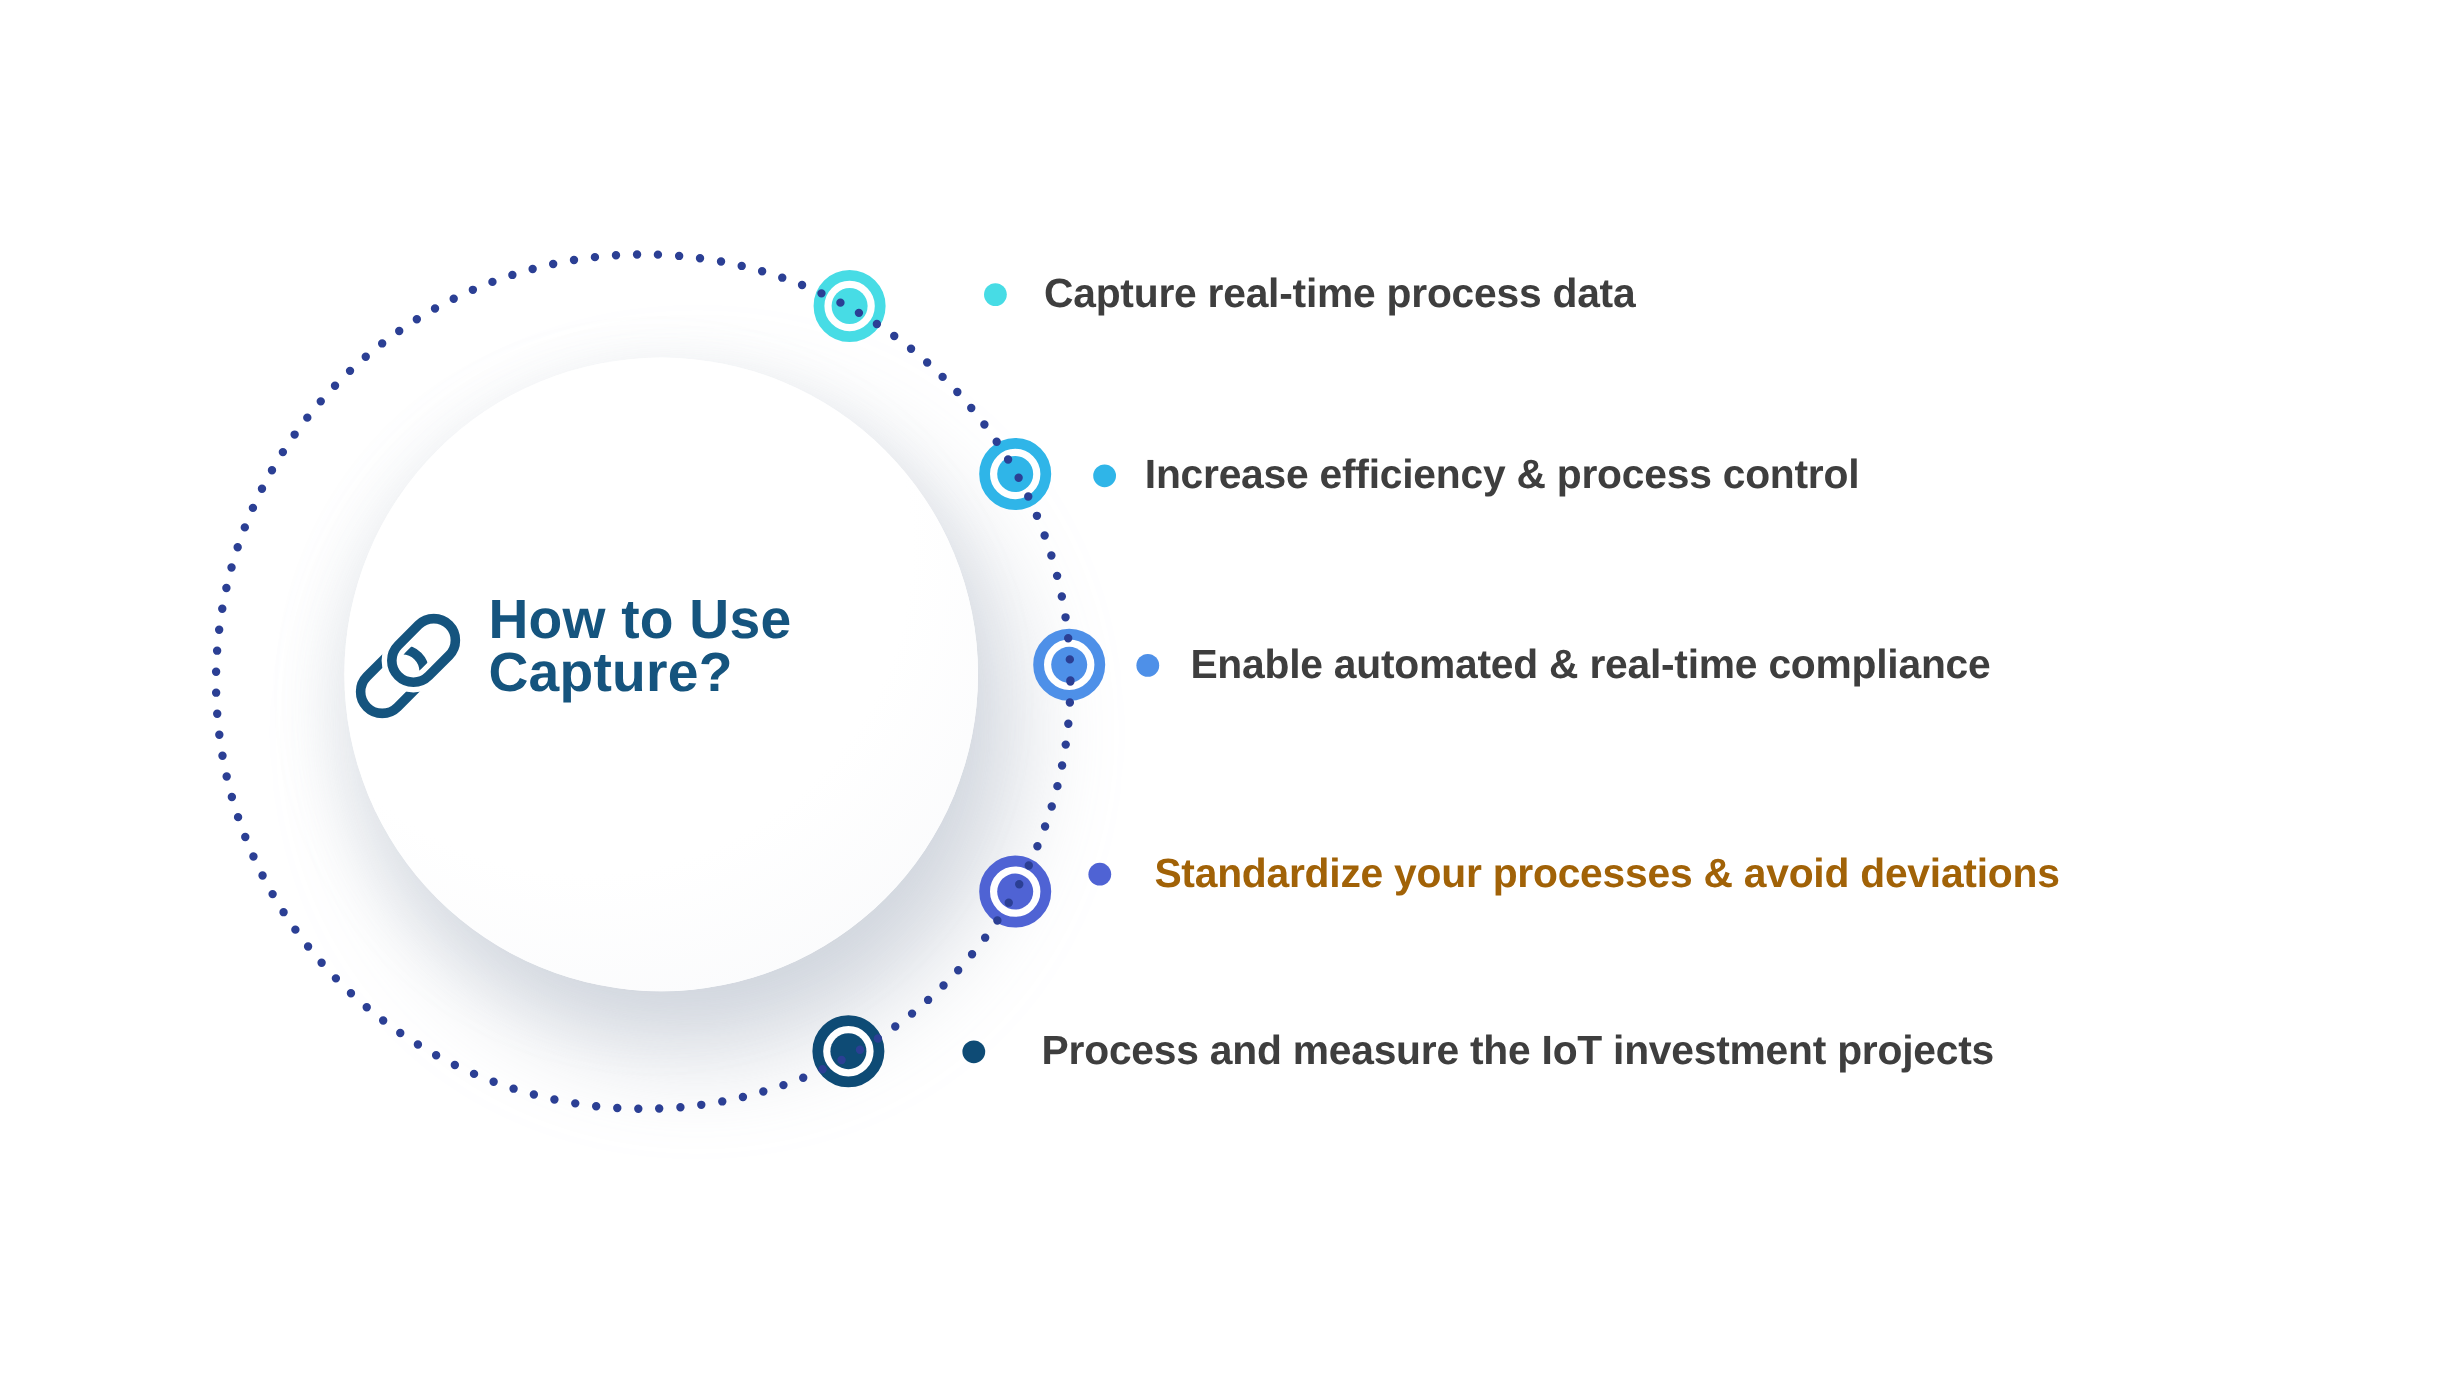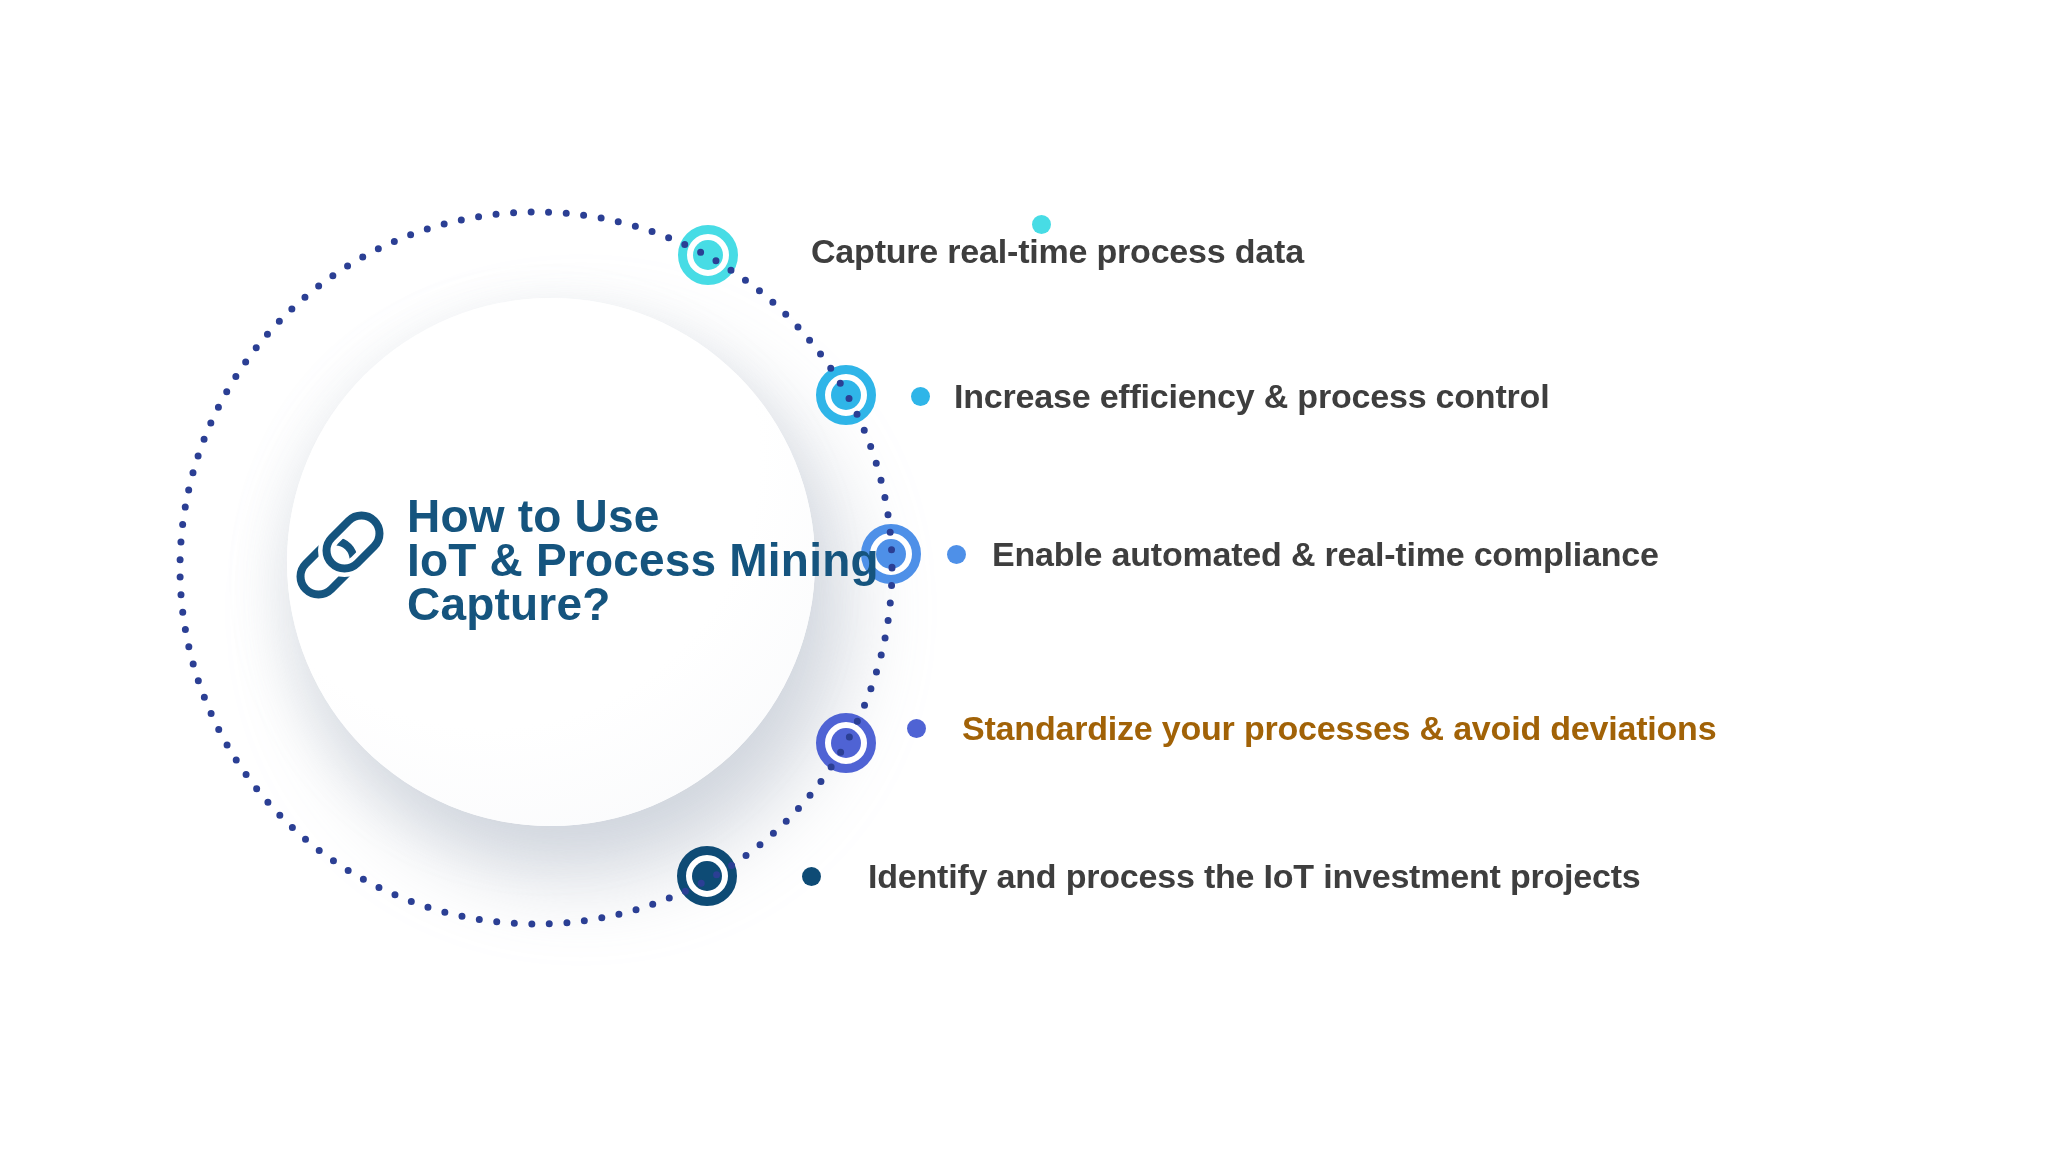--- a/index.html
+++ b/index.html
@@ -109,25 +109,24 @@
 
     <rect x="13" y="27" width="36" height="60" rx="18" fill="none" stroke="currentColor" stroke-width="8" transform="rotate(45 31 57)"></rect>
 
     <rect x="39" y="1" width="36" height="60" rx="18" fill="none" stroke="#ffffff" stroke-width="17" transform="rotate(45 57 31)"></rect>
 
     <rect x="39" y="1" width="36" height="60" rx="18" fill="none" stroke="currentColor" stroke-width="8" transform="rotate(45 57 31)"></rect>
   </svg>
 
   <div class="title-block" style="color: rgb(21, 84, 126);">
     <div>How to Use</div>
-    <div>IoT &amp; Process Mining</div>
     <div>Capture?</div>
   </div>
 
-  <div class="item-row" style="left:780px; top:215px;flex-direction:column;">
+  <div class="item-row" style="left:820px; top:215px;">
     <span class="item-bullet" style="background-color: rgb(71, 220, 229);"></span>
     <span class="item-label" style="margin-left: 31px; color: rgb(62, 62, 62);">Capture real-time process data</span>
   </div>
 
   <div class="item-row" style="left:947px; top:524px;">
     <span class="item-bullet" style="background-color: rgb(78, 144, 232);"></span>
     <span class="item-label" style="margin-left: 26px; color: rgb(62, 62, 62);">Enable automated &amp; real-time compliance</span>
   </div>
 
   <div class="item-row" style="left:911px; top:366px;">
@@ -135,16 +134,16 @@
     <span class="item-label" style="margin-left: 24px; color: rgb(62, 62, 62);">Increase efficiency &amp; process control</span>
   </div>
 
   <div class="item-row" style="left:907px; top:698px;">
     <span class="item-bullet" style="background-color: rgb(79, 99, 212);"></span>
     <span class="item-label" style="margin-left: 36px; color: #a16207;">Standardize your processes &amp; avoid deviations</span>
   </div>
 
   <div class="item-row" style="left:802px; top:846px;">
     <span class="item-bullet" style="background-color: rgb(14, 75, 117);"></span>
-    <span class="item-label" style="margin-left: 47px; color: rgb(62, 62, 62);">Identify and process the IoT investment projects</span>
+    <span class="item-label" style="margin-left: 47px; color: rgb(62, 62, 62);">Process and measure the IoT investment projects</span>
   </div>
 
 </div>
 
 </body></html>

